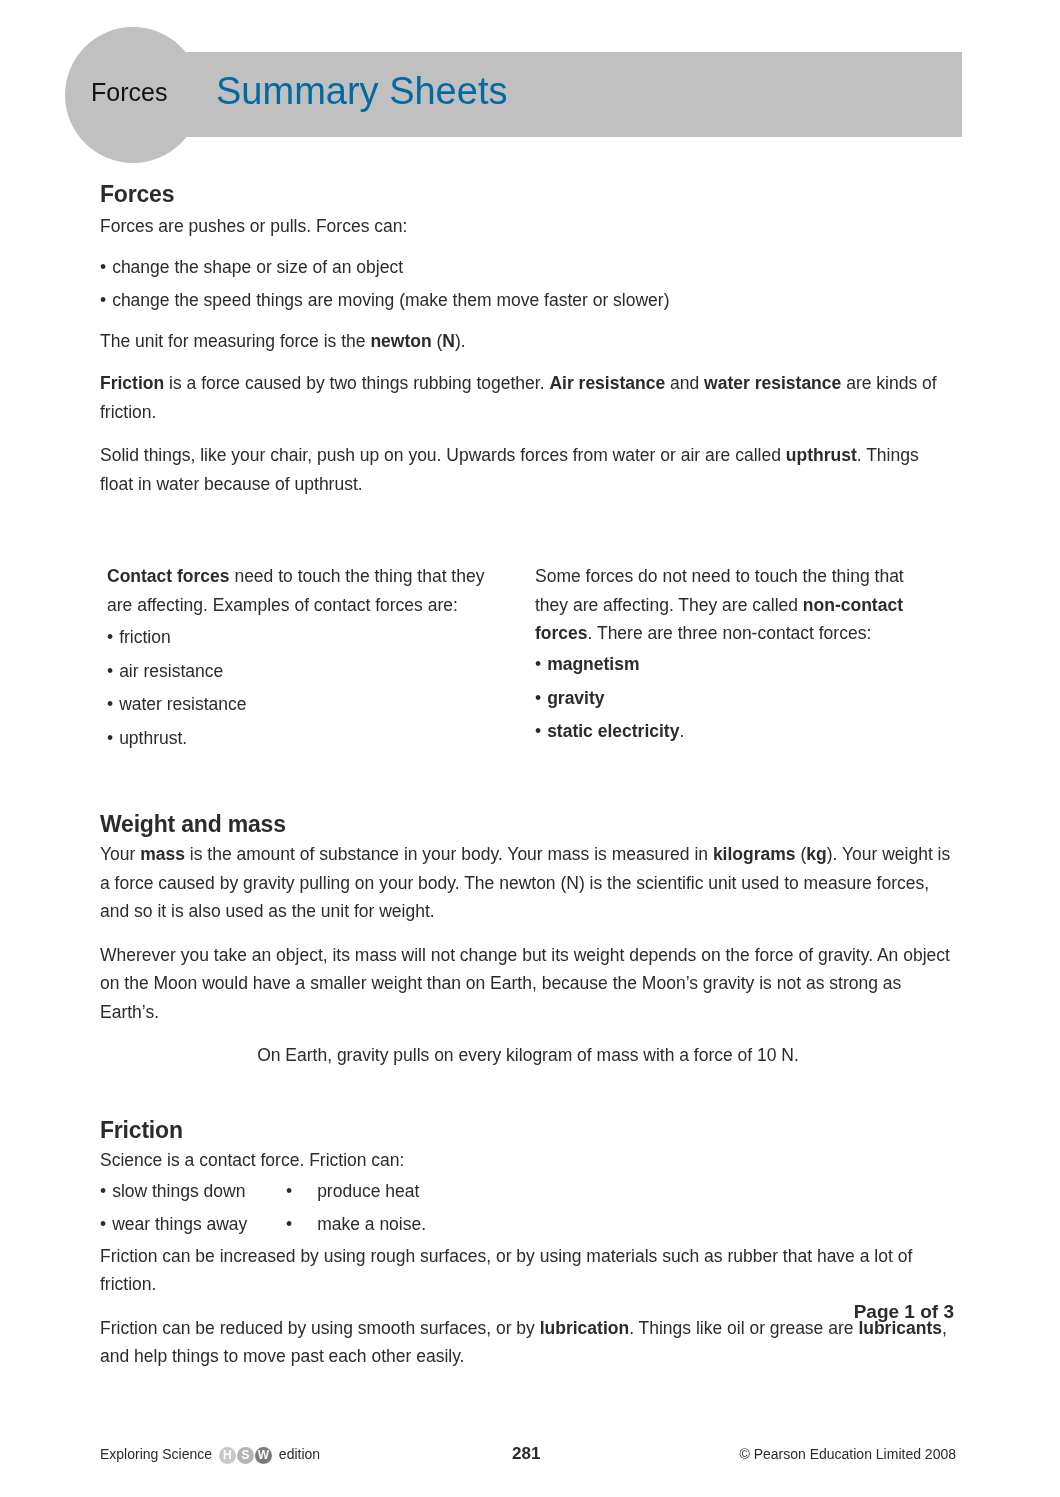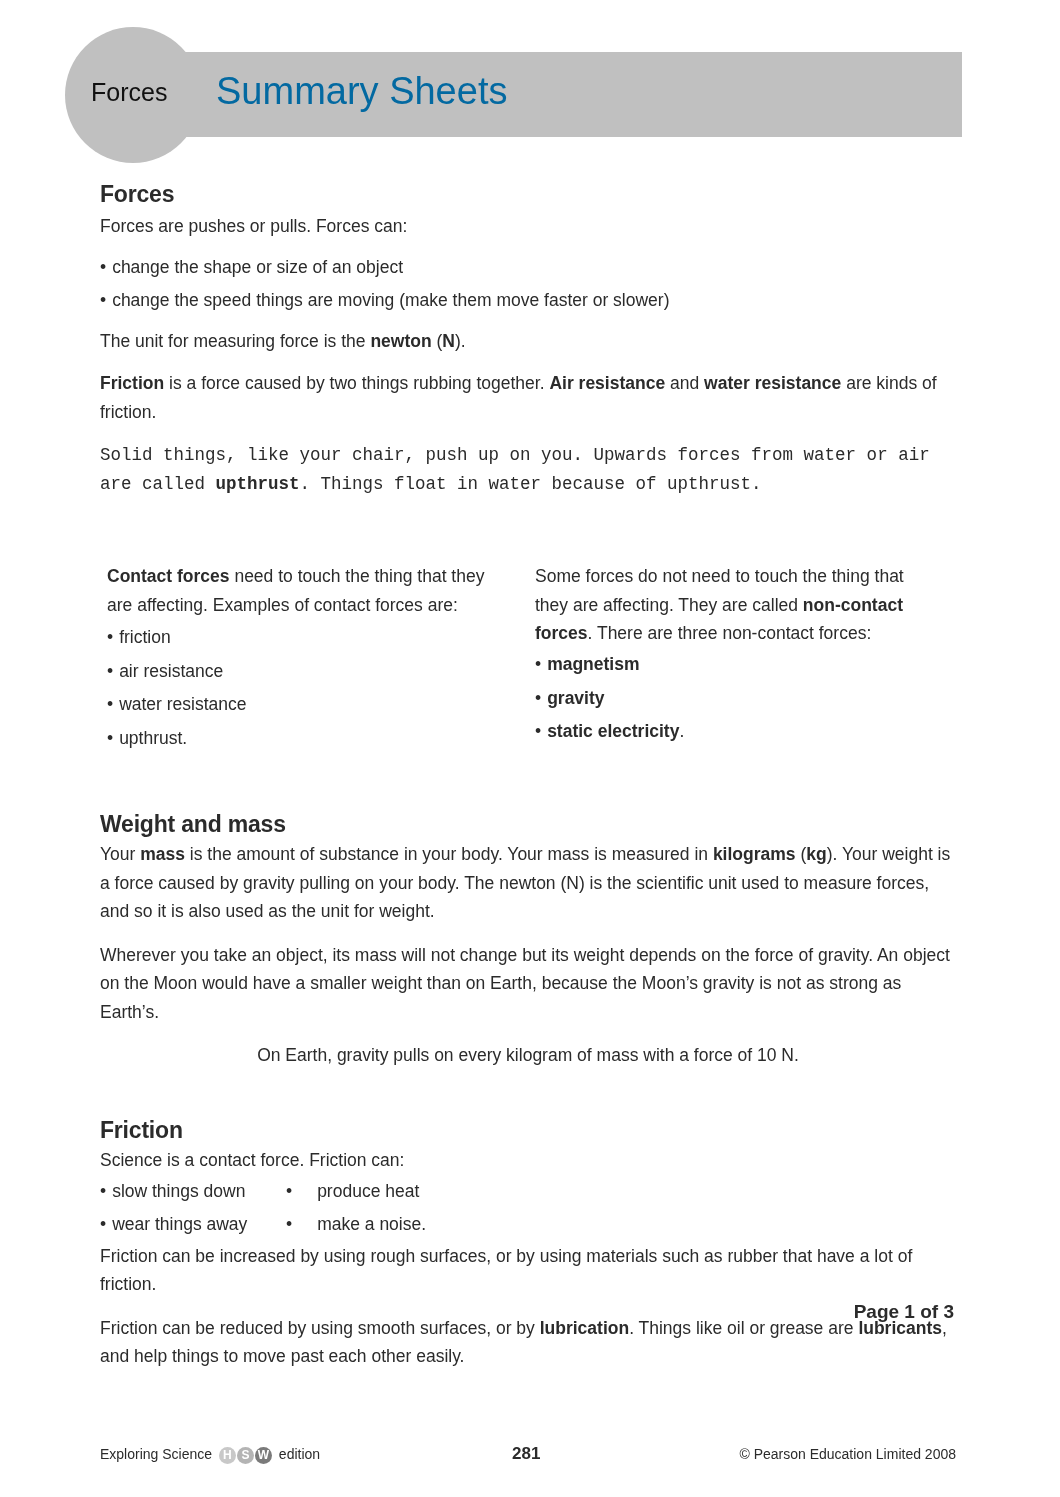--- a/index.html
+++ b/index.html
@@ -36,21 +36,21 @@
 
 <div class="sec" style="top:181px;">
   <h2>Forces</h2>
   <p style="margin-top:4px;">Forces are pushes or pulls. Forces can:</p>
   <div style="margin-top:10px;">
     <div class="li">change the shape or size of an object</div>
     <div class="li">change the speed things are moving (make them move faster or slower)</div>
   </div>
   <p style="margin-top:9px;"><span>The unit for measuring force is the </span><b>newton</b><span> (</span><b>N</b><span>).</span></p>
   <p style="margin-top:14px;"><b>Friction</b><span> is a force caused by two things rubbing together. </span><b>Air resistance</b><span> and </span><b>water resistance</b><span> are kinds of friction.</span></p>
-  <p style="margin-top:15px;font-family:Liberation Mono, monospace;"><span>Solid things, like your chair, push up on you. Upwards forces from water or air are called </span><b>upthrust</b><span>. Things float in water because of upthrust.</span></p>
+  <p style="margin-top:15px;"><span>Solid things, like your chair, push up on you. Upwards forces from water or air are called </span><b>upthrust</b><span>. Things float in water because of upthrust.</span></p>
 </div>
 
 <div class="col" style="left:107px; top:562px;">
   <p><b>Contact forces</b><span> need to touch the thing that they are affecting. Examples of contact forces are:</span></p>
   <div style="margin-top:2px;">
     <div class="li">friction</div>
     <div class="li">air resistance</div>
     <div class="li">water resistance</div>
     <div class="li">upthrust.</div>
   </div>

